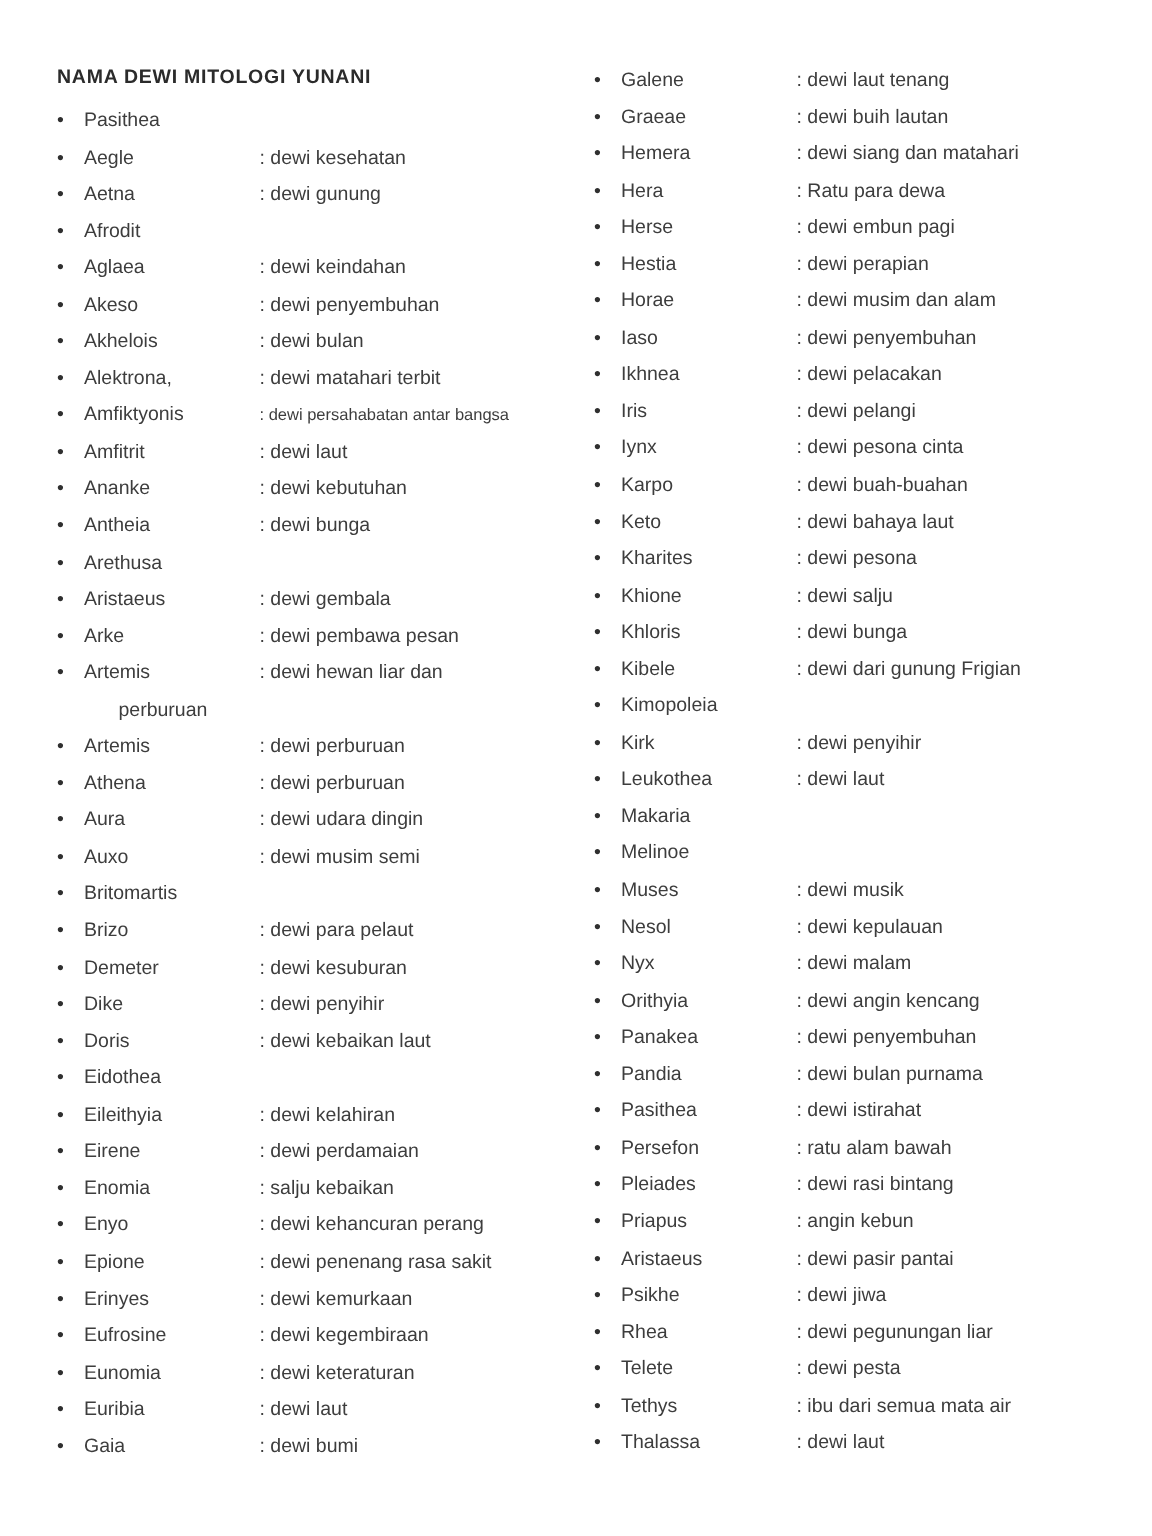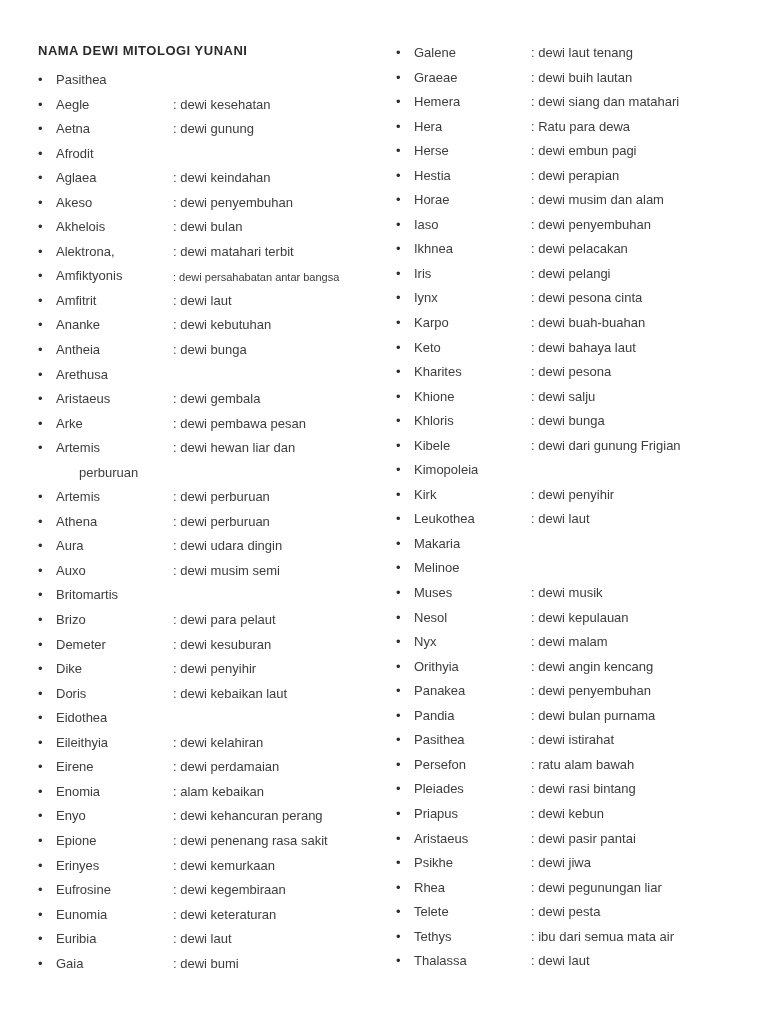--- a/index.html
+++ b/index.html
@@ -193,21 +193,21 @@
           <span class="desc">: dewi kelahiran</span>
         </div>
         <div class="item">
           <span class="bullet">•</span>
           <span class="name">Eirene</span>
           <span class="desc">: dewi perdamaian</span>
         </div>
         <div class="item">
           <span class="bullet">•</span>
           <span class="name">Enomia</span>
-          <span class="desc">: alam kebaikan</span>
+          <span class="desc">: salju kebaikan</span>
         </div>
         <div class="item">
           <span class="bullet">•</span>
           <span class="name">Enyo</span>
           <span class="desc">: dewi kehancuran perang</span>
         </div>
         <div class="item">
           <span class="bullet">•</span>
           <span class="name">Epione</span>
           <span class="desc">: dewi penenang rasa sakit</span>
@@ -392,21 +392,21 @@
           <span class="desc">: ratu alam bawah</span>
         </div>
         <div class="item">
           <span class="bullet">•</span>
           <span class="name">Pleiades</span>
           <span class="desc">: dewi rasi bintang</span>
         </div>
         <div class="item">
           <span class="bullet">•</span>
           <span class="name">Priapus</span>
-          <span class="desc">: dewi kebun</span>
+          <span class="desc">: angin kebun</span>
         </div>
         <div class="item">
           <span class="bullet">•</span>
           <span class="name">Aristaeus</span>
           <span class="desc">: dewi pasir pantai</span>
         </div>
         <div class="item">
           <span class="bullet">•</span>
           <span class="name">Psikhe</span>
           <span class="desc">: dewi jiwa</span>

